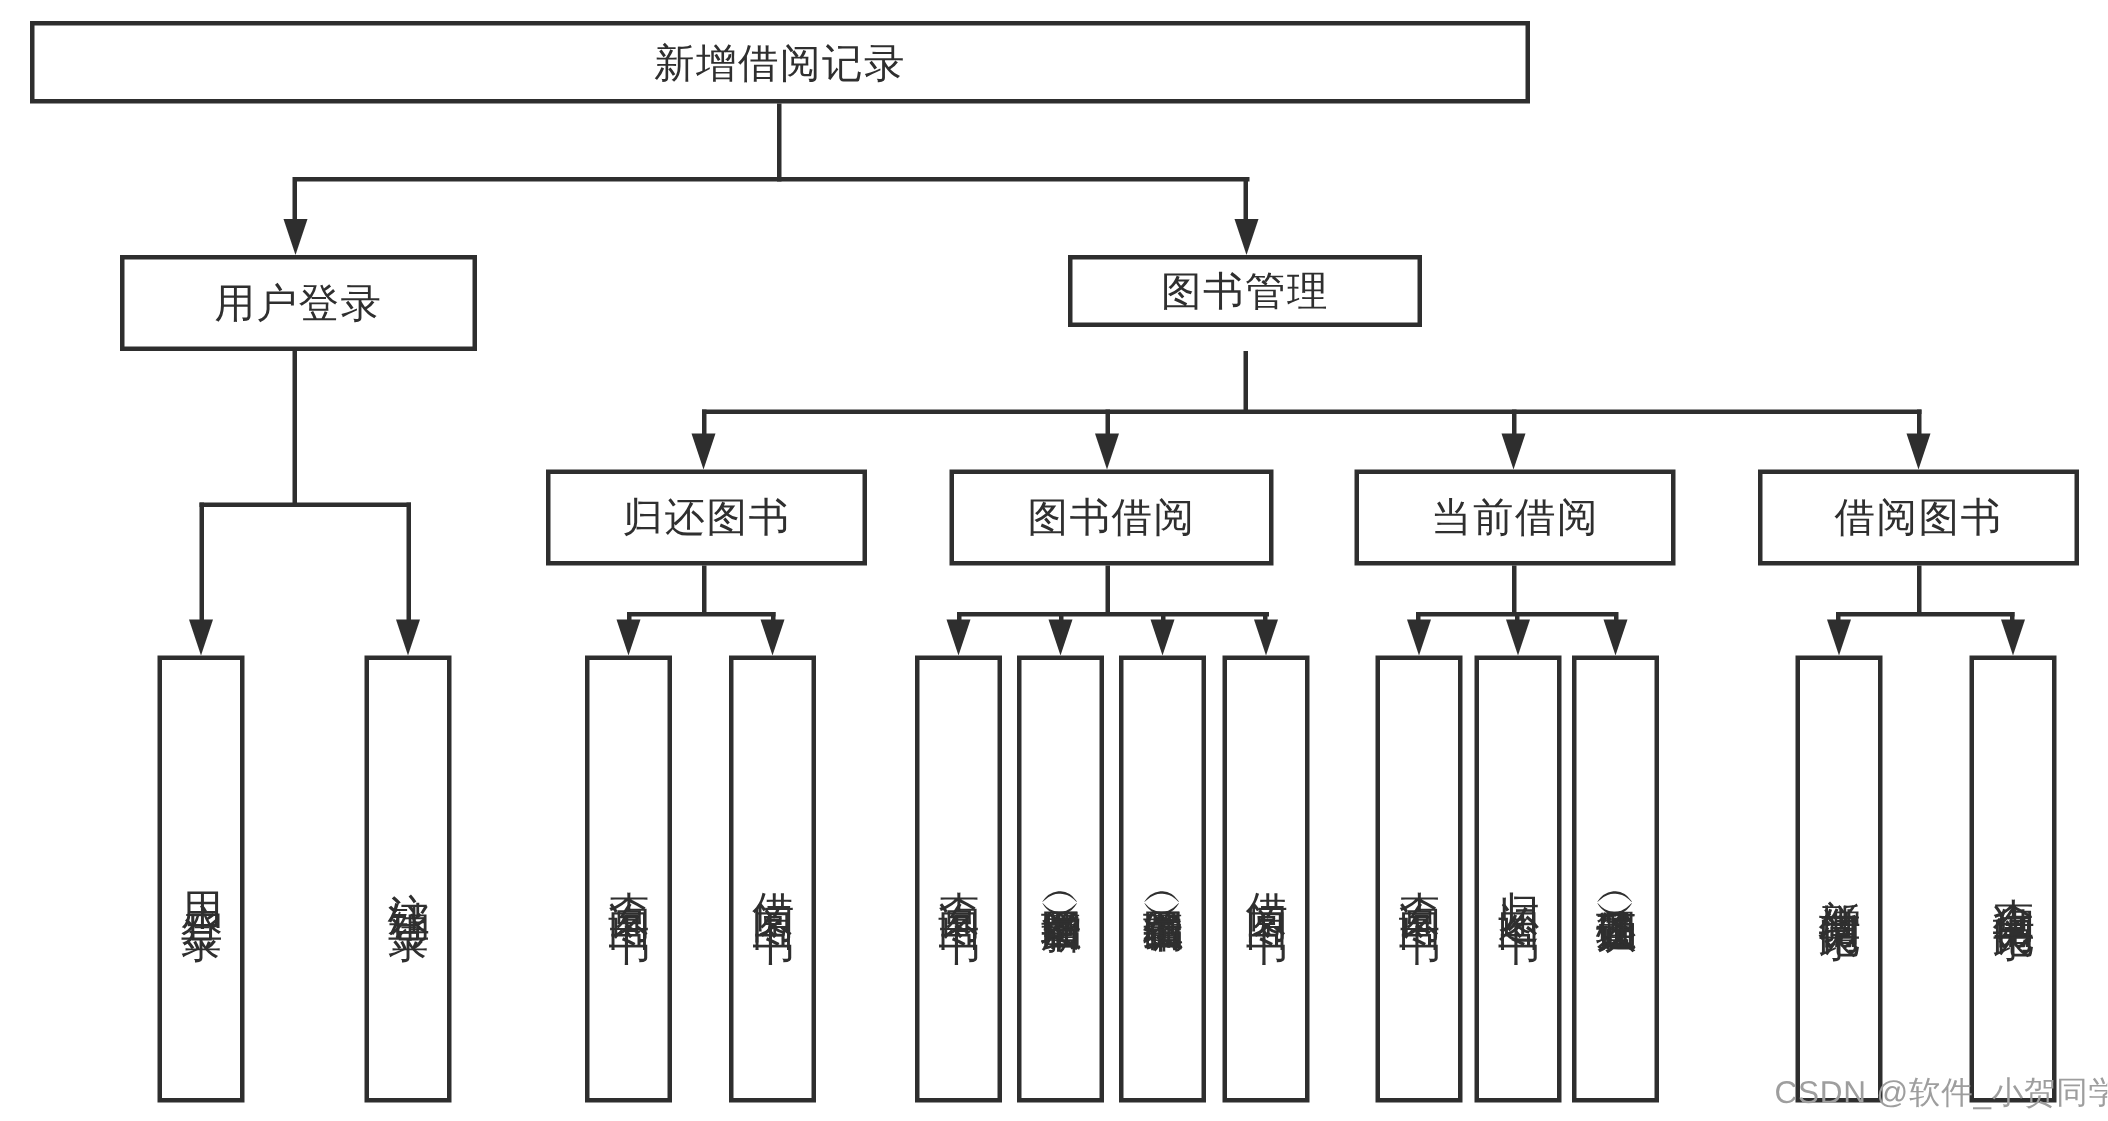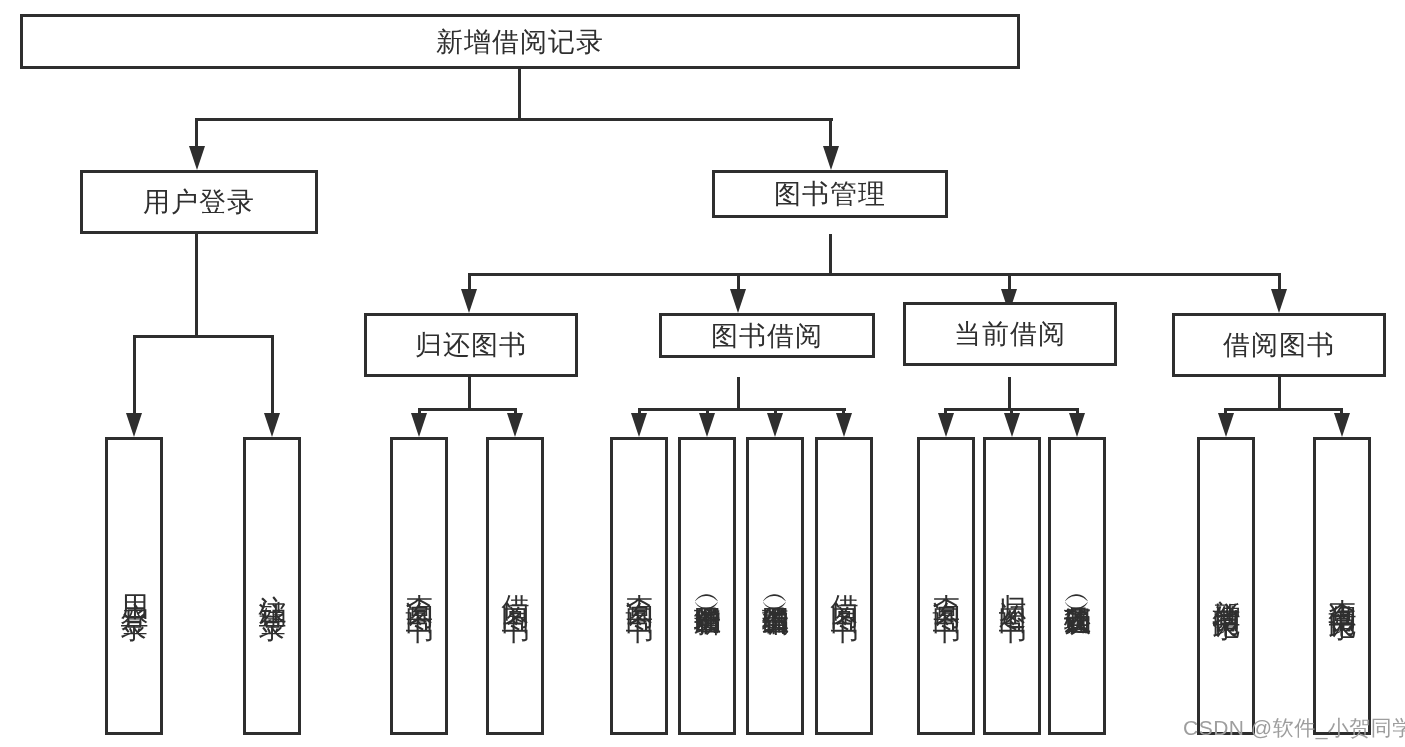--- a/index.html
+++ b/index.html
@@ -73,24 +73,24 @@
   <div class="vline" style="left:737px;top:273px;height:18px;"></div>
   <div class="arrow" style="left:730px;top:289px;"></div>
   <div class="vline" style="left:1008px;top:273px;height:18px;"></div>
   <div class="arrow" style="left:1001px;top:289px;"></div>
   <div class="vline" style="left:1278px;top:273px;height:18px;"></div>
   <div class="arrow" style="left:1271px;top:289px;"></div>
 
   <div class="box h" style="left:364px;top:313px;width:214px;height:64px;">
     <span>归还图书</span>
   </div>
-  <div class="box h" style="left:659px;top:313px;width:216px;height:45px;">
+  <div class="box h" style="left:633px;top:313px;width:216px;height:64px;">
     <span>图书借阅</span>
   </div>
-  <div class="box h" style="left:903px;top:302px;width:214px;height:64px;">
+  <div class="box h" style="left:903px;top:313px;width:214px;height:64px;">
     <span>当前借阅</span>
   </div>
   <div class="box h" style="left:1172px;top:313px;width:214px;height:64px;">
     <span>借阅图书</span>
   </div>
 
   <div class="vline" style="left:468px;top:377px;height:33px;"></div>
   <div class="hline" style="left:418px;top:408px;width:99px;"></div>
   <div class="vline" style="left:418px;top:408px;height:8px;"></div>
   <div class="arrow" style="left:411px;top:413px;"></div>

